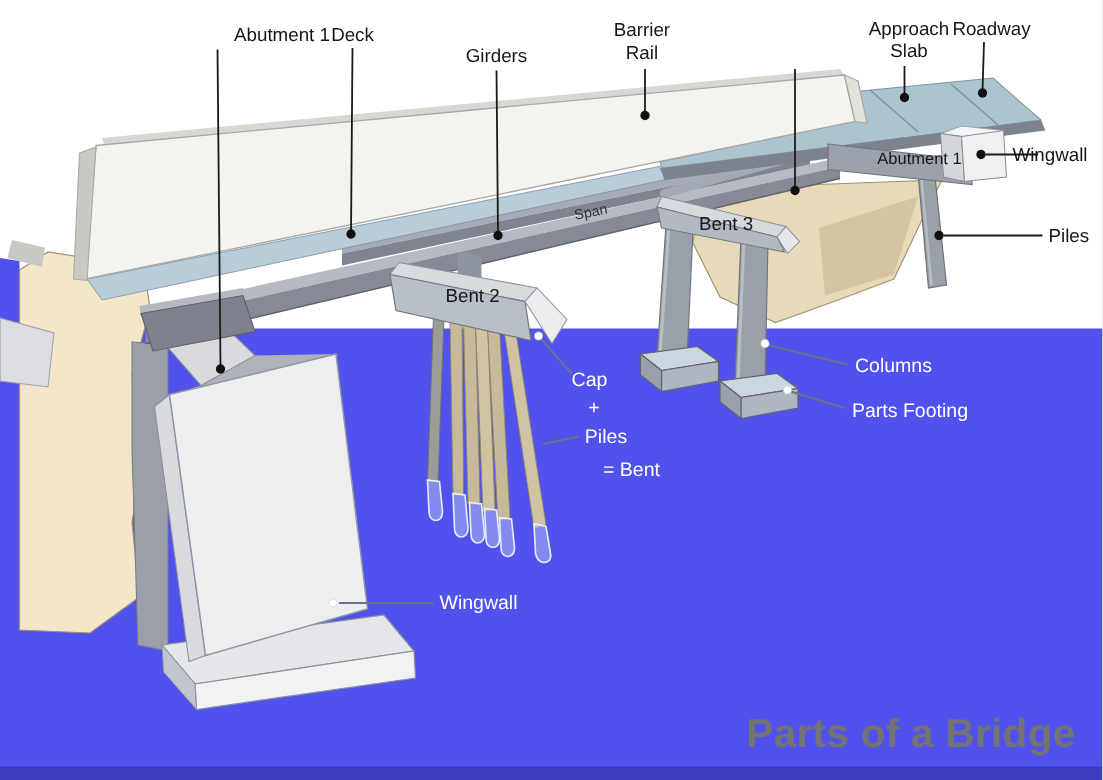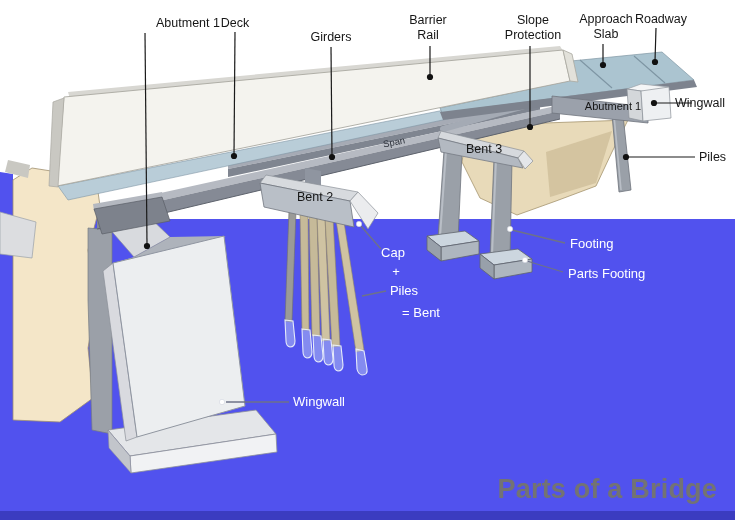--- a/index.html
+++ b/index.html
@@ -190,33 +190,32 @@
     <circle cx="510" cy="229" r="2.7"></circle>
     <circle cx="525" cy="260" r="2.7"></circle>
     <circle cx="222" cy="402" r="2.7"></circle>
   </g>
 </svg>
 
 <div class="lbl" style="left:144px;top:16px;margin-left:44px;">Abutment 1</div>
 <div class="lbl" style="left:235px;top:16px;">Deck</div>
 <div class="lbl" style="left:331px;top:30px;">Girders</div>
 <div class="lbl wrap" style="left:428px;top:13px;width:52px;">Barrier Rail</div>
-<div class="lbl wrap" style="left:533px;top:13px;width:74px;">Slope Protection</div>
 <div class="lbl wrap" style="left:606px;top:12px;width:66px;">Approach Slab</div>
 <div class="lbl" style="left:661px;top:12px;">Roadway</div>
 <div class="lbl small" style="left:613px;top:100px;">Abutment 1</div>
 <div class="lbl anchor-left" style="left:675px;top:96px;">Wingwall</div>
 <div class="lbl anchor-left" style="left:699px;top:150px;">Piles</div>
 <div class="lbl anchor-left" style="left:466px;top:142px;">Bent 3</div>
 <div class="lbl anchor-left" style="left:297px;top:190px;">Bent 2</div>
 <div class="lbl span-lbl" style="left:394px;top:142px;">Span</div>
 
 <div class="lbl light" style="left:393px;top:245px;">Cap</div>
 <div class="lbl light" style="left:396px;top:264px;">+</div>
 <div class="lbl light" style="left:404px;top:283px;">Piles</div>
 <div class="lbl light" style="left:421px;top:305px;">= Bent</div>
-<div class="lbl light anchor-left" style="left:570px;top:236px;">Footing</div>
+<div class="lbl light anchor-left" style="left:570px;top:236px;">Columns</div>
 <div class="lbl light anchor-left" style="left:568px;top:266px;">Parts Footing</div>
 <div class="lbl light anchor-left" style="left:293px;top:394px;">Wingwall</div>
 
 <div class="lbl title" style="right:18px;top:474px;left:auto;">Parts of a Bridge</div>
 
 </div>
 
 </body></html>

